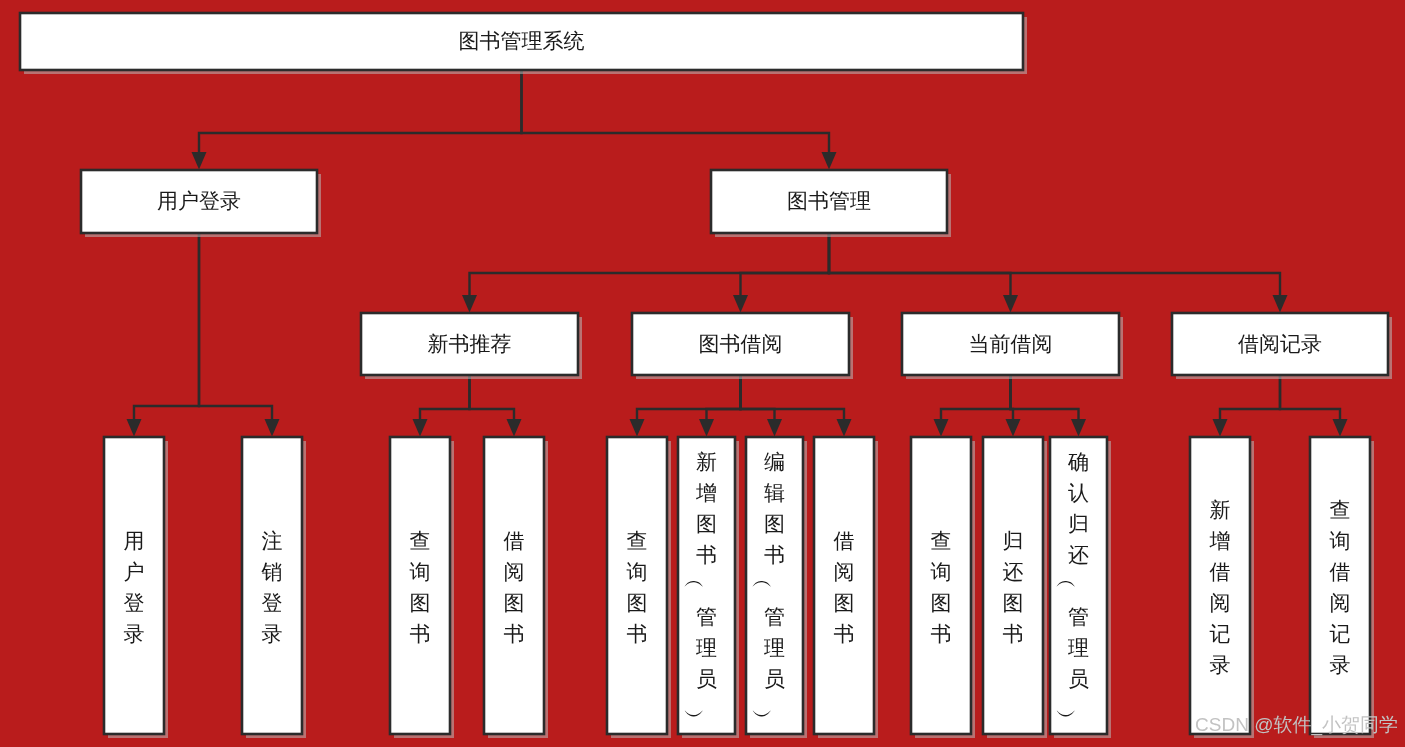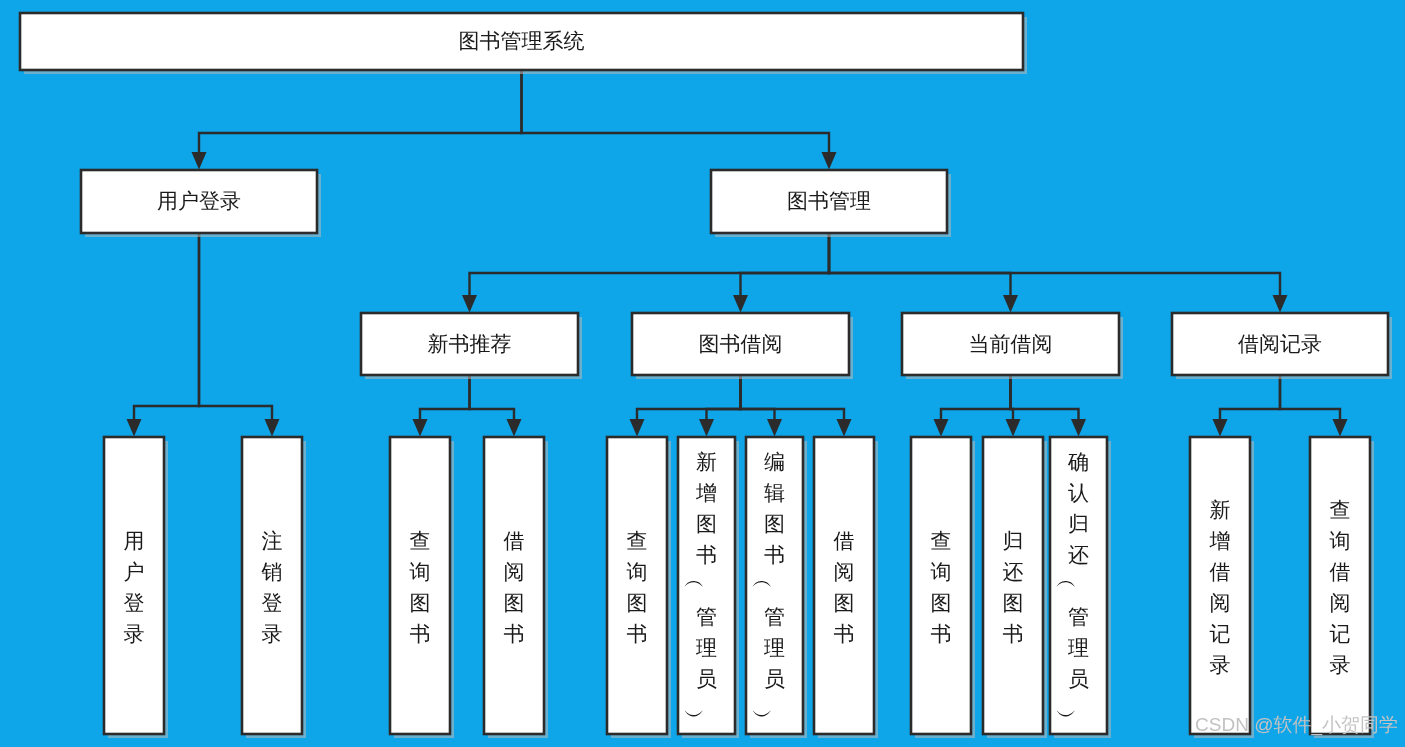--- a/index.html
+++ b/index.html
@@ -8,21 +8,21 @@
     padding: 0;
     background: #ffffff;
   }
   body {
     font-family: "Liberation Sans", "DejaVu Sans", sans-serif;
   }
   #diagram-root {
     position: relative;
     width: 1405px;
     height: 747px;
-    background: #0ea5e9;
+    background: #b91c1c;
     overflow: hidden;
   }
   svg#tree-svg {
     position: absolute;
     left: 0;
     top: 0;
     width: 1405px;
     height: 747px;
     display: block;
   }

